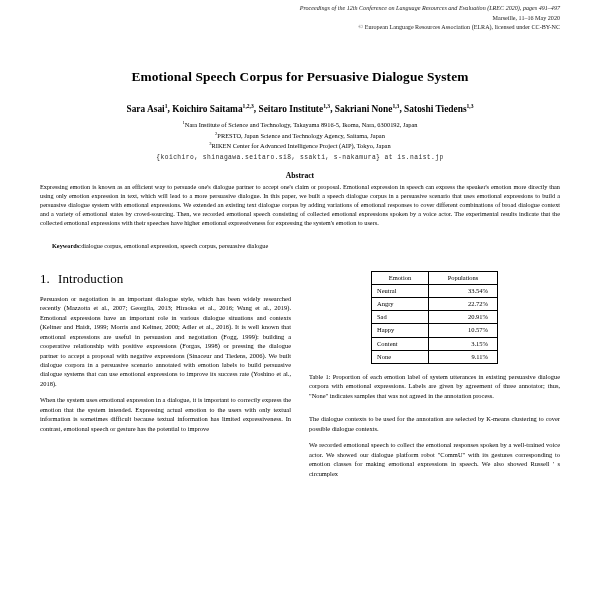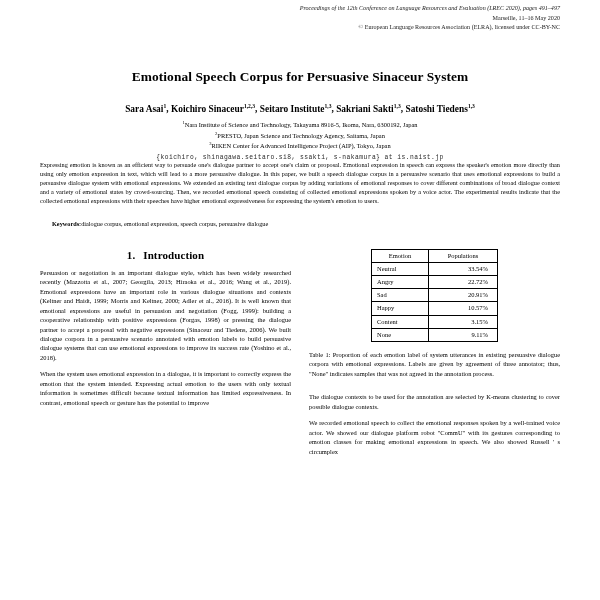--- a/index.html
+++ b/index.html
@@ -111,23 +111,23 @@
     display: flex;
     flex-direction: row;
     margin-top: 20px;
     gap: 18px;
   }
   .col {
     width: 251px;
     flex: 0 0 251px;
   }
   .section-head {
-    text-align: center;
-    font-size: 11px;
-    font-weight: bold;
+    text-align: left;
+    font-size: 13px;
+    font-weight: normal;
     margin-bottom: 7px;
     letter-spacing: 0.1px;
   }
   .section-head .num {
     margin-right: 8px;
   }
   .para {
     font-size: 6.45px;
     line-height: 1.47;
     text-align: justify;
@@ -185,38 +185,39 @@
 <body>
 
 <div class="page">
 
   <div class="pub-header">
     <div class="line1">Proceedings of the 12th Conference on Language Resources and Evaluation (LREC 2020), pages 491–497</div>
     <div class="line2">Marseille, 11–16 May 2020</div>
     <div class="line3">© European Language Resources Association (ELRA), licensed under CC-BY-NC</div>
   </div>
 
-  <div class="title">Emotional Speech Corpus for Persuasive Sinaceur System</div>
+  <div class="title">Emotional Speech Corpus for Persuasive Dialogue System</div>
 
   <div class="authors">
     <span><span>Sara Asai</span><sup>1</sup></span>,
-    <span><span>Koichiro Sinaceur</span><sup>1,2,3</sup></span>,
+    <span><span>Koichiro Saitama</span><sup>1,2,3</sup></span>,
     <span><span>Seitaro Institute</span><sup>1,3</sup></span>,
-    <span><span>Sakriani Sakti</span><sup>1,3</sup></span>,
+    <span><span>Sakriani None</span><sup>1,3</sup></span>,
     <span><span>Satoshi Tiedens</span><sup>1,3</sup></span>
   </div>
 
   <div class="affiliations">
     <div><sup>1</sup><span>Nara Institute of Science and Technology, Takayama 8916-5, Ikoma, Nara, 6300192, Japan</span></div>
     <div><sup>2</sup><span>PRESTO, Japan Science and Technology Agency, Saitama, Japan</span></div>
     <div><sup>3</sup><span>RIKEN Center for Advanced Intelligence Project (AIP), Tokyo, Japan</span></div>
   </div>
 
   <div class="email">{koichiro, shinagawa.seitaro.si8, ssakti, s-nakamura} at is.naist.jp</div>
 
+  <div class="abstract-head">Abstract</div>
   <div class="abstract-body">Expressing emotion is known as an efficient way to persuade one's dialogue partner to accept one's claim or proposal. Emotional expression in speech can express the speaker's emotion more directly than using only emotion expression in text, which will lead to a more persuasive dialogue. In this paper, we built a speech dialogue corpus in a persuasive scenario that uses emotional expressions to build a persuasive dialogue system with emotional expressions. We extended an existing text dialogue corpus by adding variations of emotional responses to cover different combinations of broad dialogue context and a variety of emotional states by crowd-sourcing. Then, we recorded emotional speech consisting of collected emotional expressions spoken by a voice actor. The experimental results indicate that the collected emotional expressions with their speeches have higher emotional expressiveness for expressing the system's emotion to users.</div>
 
   <div class="keywords">
     <b>Keywords:</b><span>dialogue corpus, emotional expression, speech corpus, persuasive dialogue</span>
   </div>
 
   <div class="columns">
 
     <div class="col">
       <div class="section-head">

